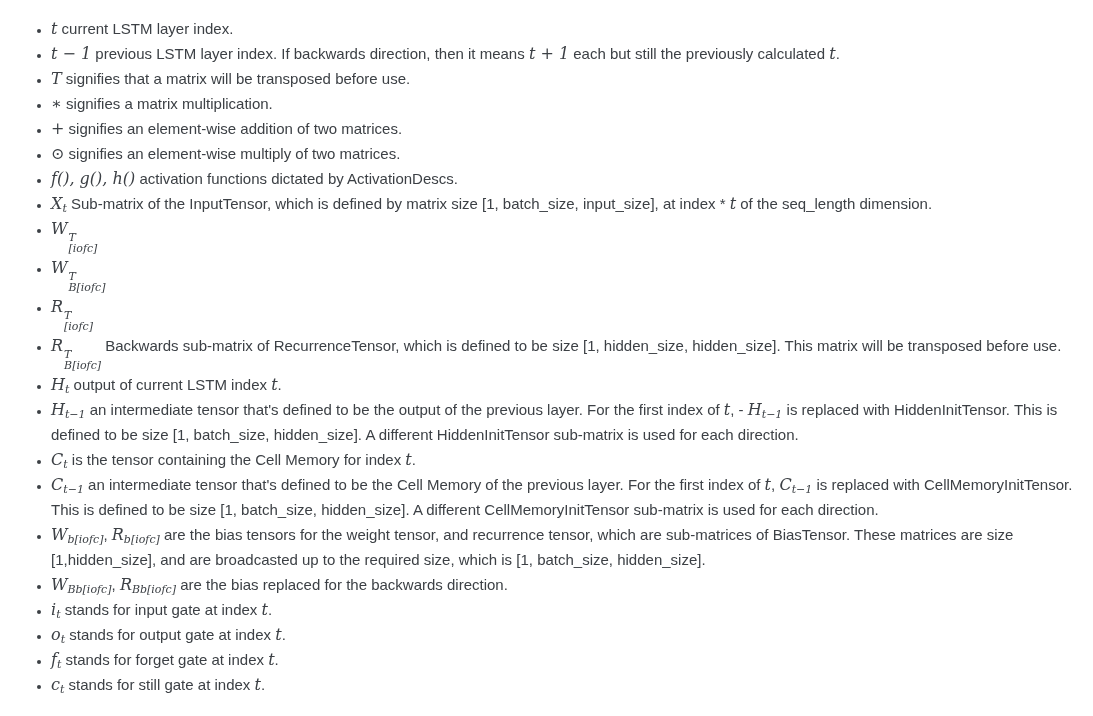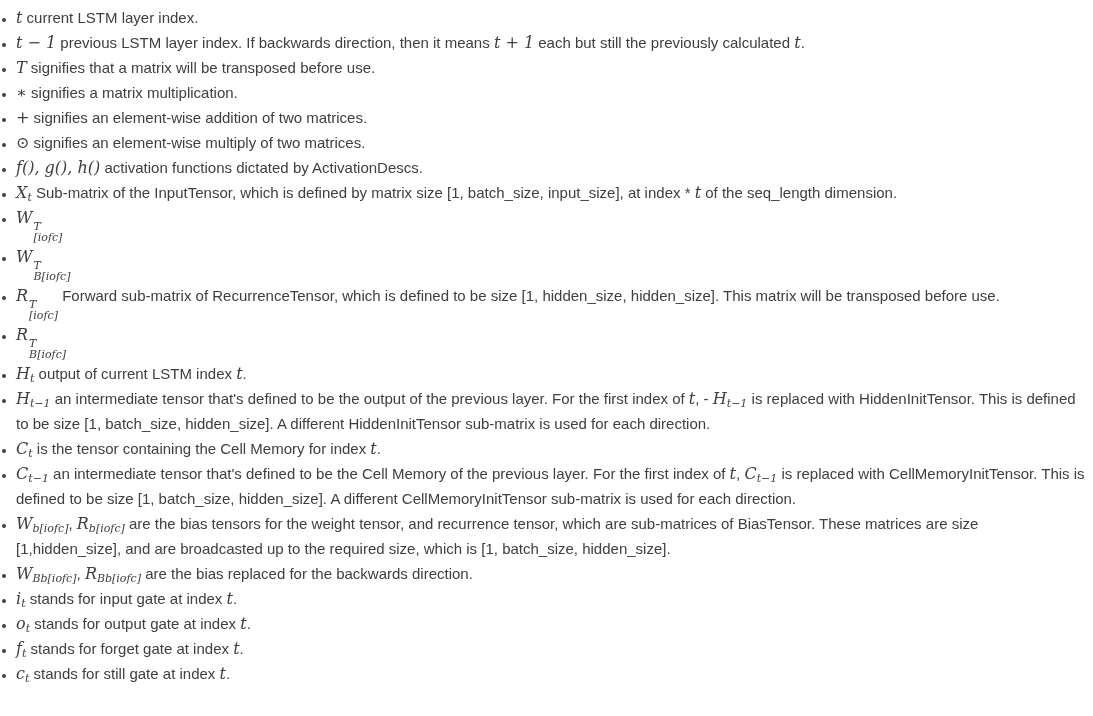--- a/index.html
+++ b/index.html
@@ -10,22 +10,22 @@
   body {
     width: 1093px;
     height: 716px;
     overflow: hidden;
     font-family: "Liberation Sans", sans-serif;
     font-size: 15px;
     color: #3c4045;
     -webkit-font-smoothing: antialiased;
   }
   ul.def-list {
-    margin: 0;
-    padding: 5px 8px 0 16px;
+    margin: 11px;
+    padding: 5px 8px 0 40px;
     list-style: disc outside;
   }
   ul.def-list > li {
     line-height: 25px;
     margin: 0;
     padding: 0;
   }
   ul.def-list > li::marker {
     color: #3c4045;
     font-size: 12px;
@@ -74,25 +74,25 @@
             <span class="ssup">T</span>
             <span class="ssub">[iofc]</span>
           </span></span></li>
       <li><span class="math"><span>W</span><span class="ssc">
             <span class="ssup">T</span>
             <span class="ssub">B[iofc]</span>
           </span></span></li>
       <li><span class="math"><span>R</span><span class="ssc">
             <span class="ssup">T</span>
             <span class="ssub">[iofc]</span>
-          </span></span><span class="txt"> Forward sub-matrix of RecurrenceTensor, which is defined to be size [1, hidden_size, hidden_size]. This matrix will be transposed before use.</span></li>
+          </span></span></li>
       <li><span class="math"><span>R</span><span class="ssc">
             <span class="ssup">T</span>
             <span class="ssub">B[iofc]</span>
-          </span></span></li>
+          </span></span><span class="txt"> Backwards sub-matrix of RecurrenceTensor, which is defined to be size [1, hidden_size, hidden_size]. This matrix will be transposed before use.</span></li>
       <li><span class="math"><span>H</span><sub class="msub">t</sub></span><span class="txt"> output of current LSTM index </span><span class="math">t</span><span class="txt">.</span></li>
       <li><span class="math"><span>H</span><sub class="msub">t−1</sub></span><span class="txt"> an intermediate tensor that's defined to be the output of the previous layer. For the first index of </span><span class="math">t</span><span class="txt">, - </span><span class="math"><span>H</span><sub class="msub">t−1</sub></span><span class="txt"> is replaced with HiddenInitTensor. This is defined to be size [1, batch_size, hidden_size]. A different HiddenInitTensor sub-matrix is used for each direction.</span></li>
       <li><span class="math"><span>C</span><sub class="msub">t</sub></span><span class="txt"> is the tensor containing the Cell Memory for index </span><span class="math">t</span><span class="txt">.</span></li>
       <li><span class="math"><span>C</span><sub class="msub">t−1</sub></span><span class="txt"> an intermediate tensor that's defined to be the Cell Memory of the previous layer. For the first index of </span><span class="math">t</span><span class="txt">, </span><span class="math"><span>C</span><sub class="msub">t−1</sub></span><span class="txt"> is replaced with CellMemoryInitTensor. This is defined to be size [1, batch_size, hidden_size]. A different CellMemoryInitTensor sub-matrix is used for each direction.</span></li>
       <li><span class="math"><span>W</span><sub class="msub">b[iofc]</sub></span><span class="txt">, </span><span class="math"><span>R</span><sub class="msub">b[iofc]</sub></span><span class="txt"> are the bias tensors for the weight tensor, and recurrence tensor, which are sub-matrices of BiasTensor. These matrices are size [1,hidden_size], and are broadcasted up to the required size, which is [1, batch_size, hidden_size].</span></li>
       <li><span class="math"><span>W</span><sub class="msub">Bb[iofc]</sub></span><span class="txt">, </span><span class="math"><span>R</span><sub class="msub">Bb[iofc]</sub></span><span class="txt"> are the bias replaced for the backwards direction.</span></li>
       <li><span class="math"><span>i</span><sub class="msub">t</sub></span><span class="txt"> stands for input gate at index </span><span class="math">t</span><span class="txt">.</span></li>
       <li><span class="math"><span>o</span><sub class="msub">t</sub></span><span class="txt"> stands for output gate at index </span><span class="math">t</span><span class="txt">.</span></li>
       <li><span class="math"><span>f</span><sub class="msub">t</sub></span><span class="txt"> stands for forget gate at index </span><span class="math">t</span><span class="txt">.</span></li>
       <li><span class="math"><span>c</span><sub class="msub">t</sub></span><span class="txt"> stands for still gate at index </span><span class="math">t</span><span class="txt">.</span></li>

